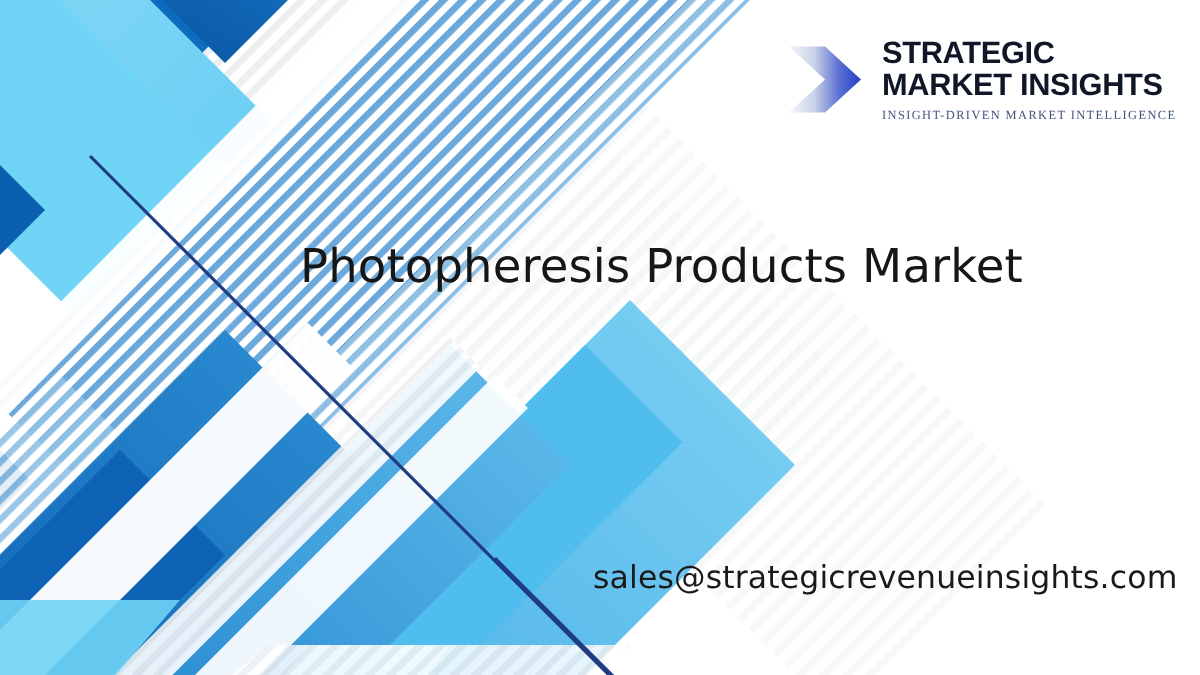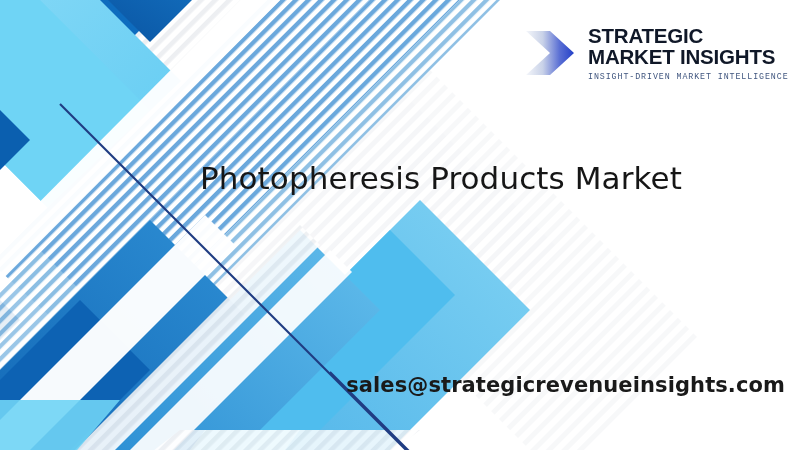--- a/index.html
+++ b/index.html
@@ -57,21 +57,21 @@
   .logo-line {
     font-family: "Liberation Sans", sans-serif;
     font-weight: bold;
     font-size: 20.5px;
     line-height: 21px;
     letter-spacing: -0.2px;
     color: #101828;
     white-space: nowrap;
   }
   #logo-tagline {
-    font-family: Liberation Mono, monospace;
+    font-family: Liberation Serif, serif;
     font-size: 8.3px;
     line-height: 12px;
     letter-spacing: 0.92px;
     color: #40567f;
     white-space: nowrap;
     margin-top: 4px;
   }
 
   
   #title {
@@ -89,21 +89,21 @@
   }
 
   
   #email {
     position: absolute;
     left: 330px;
     top: 371px;
     width: 455px;
     text-align: right;
     font-family: "DejaVu Sans", sans-serif;
-    font-weight: 700;
+    font-weight: 400;
     font-size: 21px;
     line-height: 28px;
     color: #1a1a1a;
     letter-spacing: 0.1px;
   }
 </style>
 </head>
 <body>
 
 <div id="slide">

